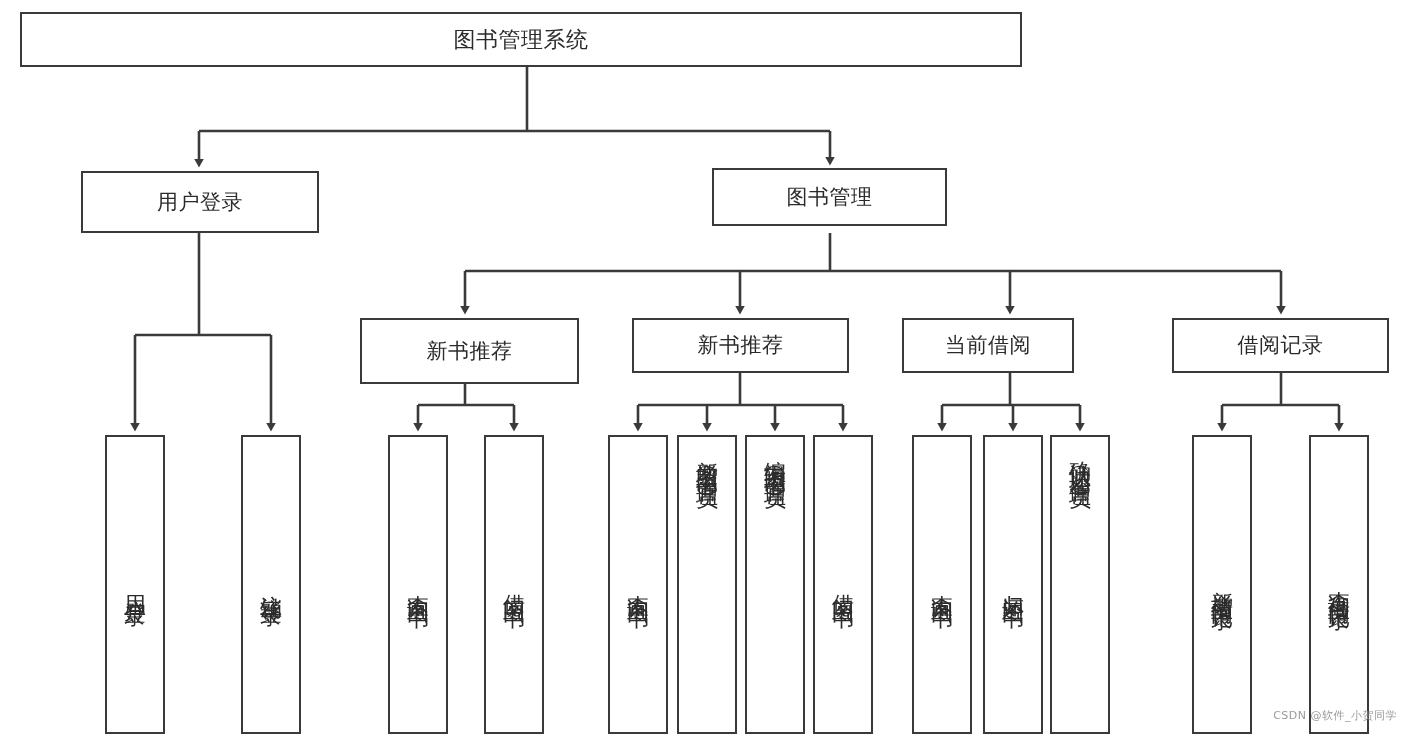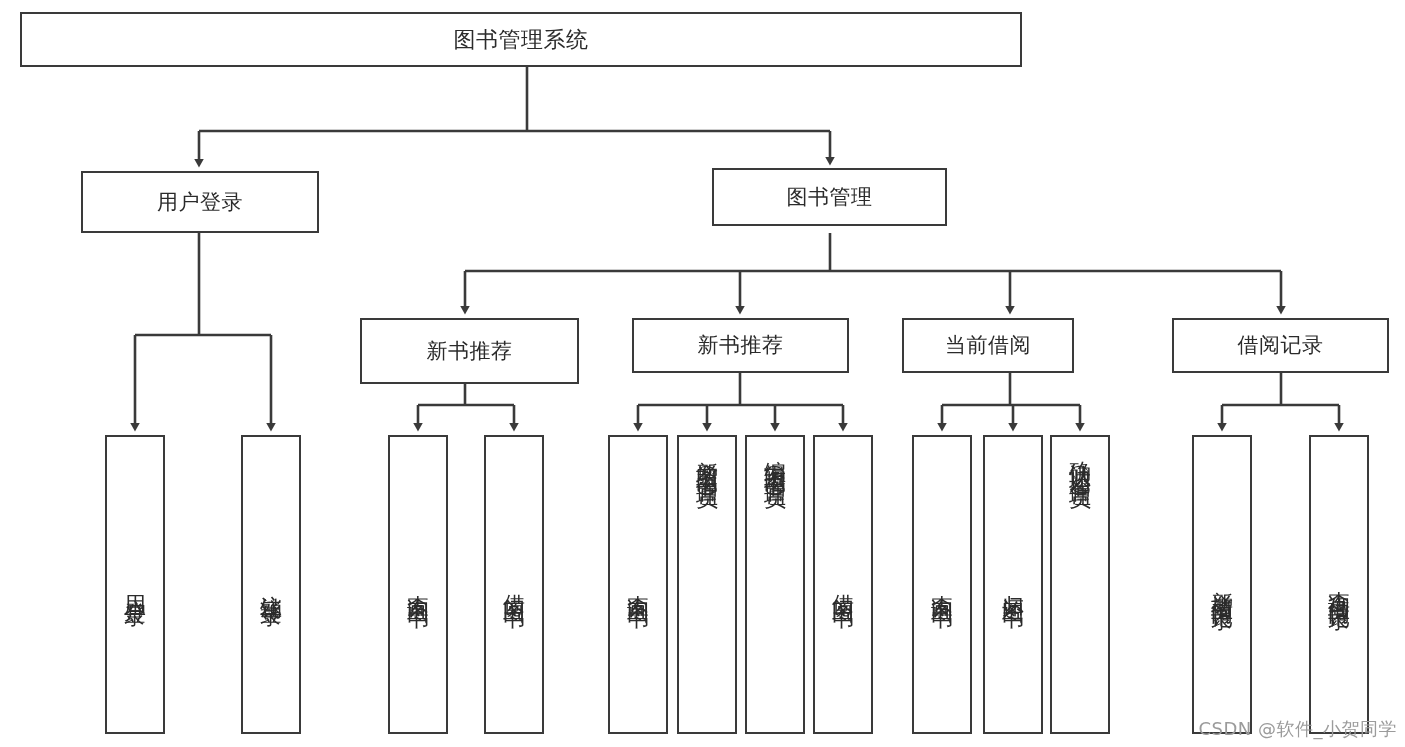--- a/index.html
+++ b/index.html
@@ -43,22 +43,22 @@
     font-size:22px;
     line-height:1.0;
     letter-spacing:4px;
     white-space:nowrap;
     margin:0 auto;
   }
   .v-node.pad-mid{align-items:center;padding-top:0;}
 
   .watermark{
     position:absolute;
-    right:8px;bottom:6px;
-    font-size:18px;
+    right:8px;bottom:24px;
+    font-size:11px;
     color:#9b9b9b;
     letter-spacing:0.5px;
     white-space:nowrap;
     user-select:none;
   }
 </style>
 </head>
 <body>
 
 <div id="canvas">

